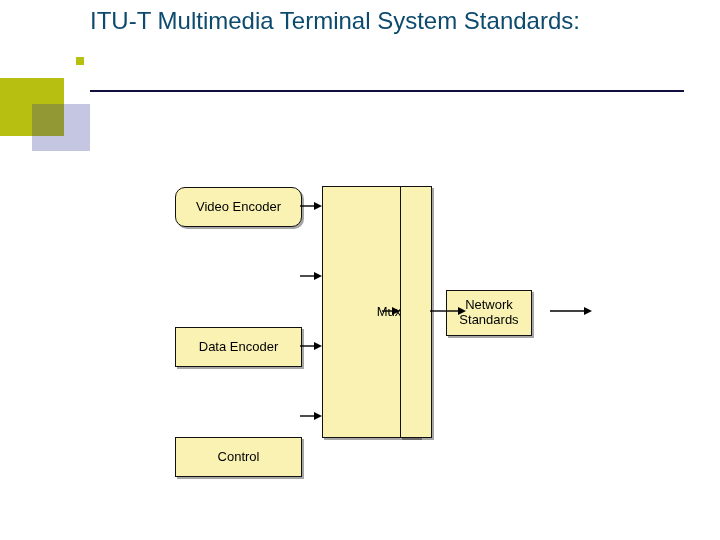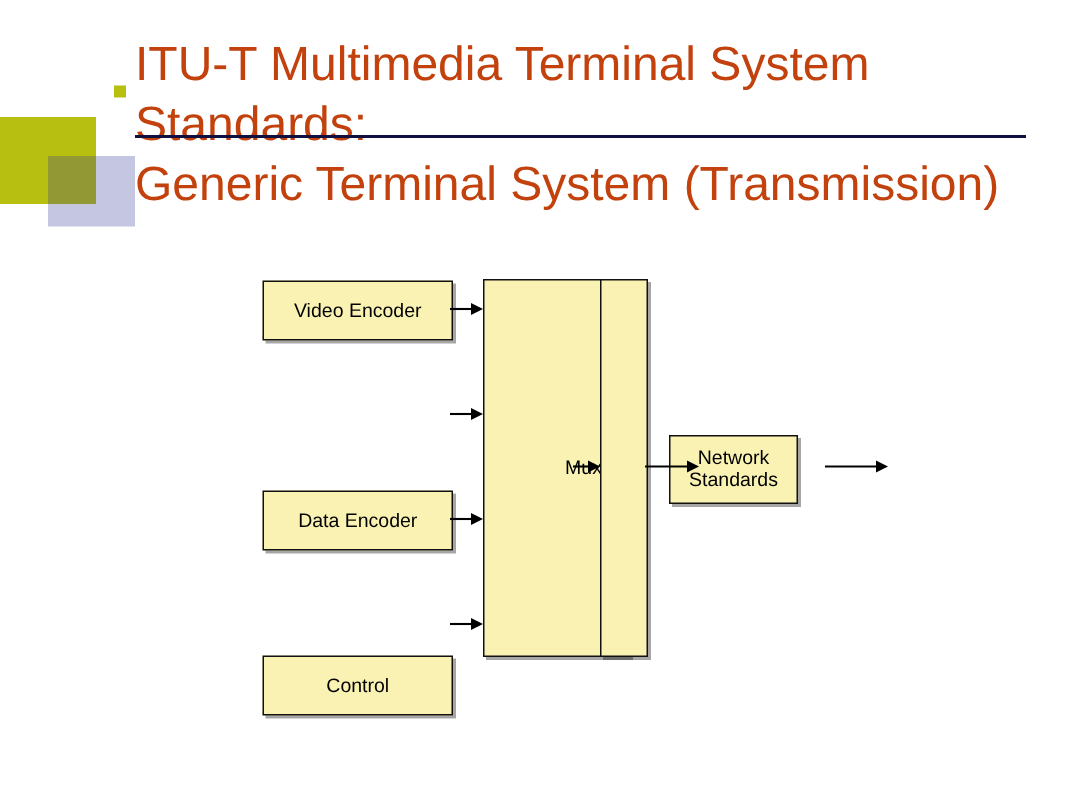--- a/index.html
+++ b/index.html
@@ -1,46 +1,45 @@
 <!DOCTYPE html>
 <html><head>
 <meta charset="utf-8">
 <style>
   html,body{margin:0;padding:0;width:720px;height:540px;background:#fff;font-family:Verdana,Arial,sans-serif;overflow:hidden}
   .stage{position:relative;width:720px;height:540px}
   
   .accent-olive{position:absolute;left:0;top:78px;width:64px;height:58px;background:#b7bf10}
   .accent-blue{position:absolute;left:32px;top:104px;width:58px;height:47px;background:#2e3192;opacity:.28}
   
-  .title{position:absolute;left:90px;top:22px;width:600px;font-size:32px;line-height:1.25;color:#c2410c}
+  .title{position:absolute;left:90px;top:6px;width:600px;font-size:24px;line-height:1.25;color:#0c4a6e}
   .hr{position:absolute;left:90px;top:90px;width:594px;height:2px;background:#101040}
   .bullet{position:absolute;left:76px;top:57px;width:8px;height:8px;background:#b7bf10}
   
   .box{position:absolute;border:1px solid #111;background:#faf2b3;display:flex;align-items:center;justify-content:center;font-size:13px;color:#000;text-align:center;line-height:1.15}
   .shadow{box-shadow:2px 2px 0 rgba(0,0,0,.35)}
   
   svg.net{position:absolute;left:0;top:0;width:720px;height:540px;pointer-events:none}
   .arr{stroke:#000;stroke-width:1.4;fill:none}
   .head{fill:#000}
 </style>
 </head>
 <body>
 <div class="stage">
 
   <div class="accent-olive"></div>
   <div class="accent-blue"></div>
 
   <div class="title">
     <span>ITU-T Multimedia Terminal System Standards:</span><br>
-    <span>Generic Terminal System (Transmission)</span>
   </div>
   <div class="bullet"></div>
   <div class="hr"></div>
 
-  <div id="b-video" class="box shadow" style="left: 175px; top: 187px; width: 125px; height: 38px;">
+  <div id="b-video" class="box shadow" style="left: 175px; top: 187px; width: 125px; height: 38px; border-radius: 10px;">
       <span>Video Encoder</span>
     </div>
   <div id="b-data" class="box shadow" style="left: 175px; top: 327px; width: 125px; height: 38px;">
       <span>Data Encoder</span>
     </div>
   <div id="b-control" class="box shadow" style="left: 175px; top: 397px; width: 125px; height: 38px; margin-top: 40px;">
       <span>Control</span>
     </div>
 
   <div id="b-mux" class="box shadow" style="left: 322px; top: 186px; width: 60px; height: 250px; padding-left: 36px;">

